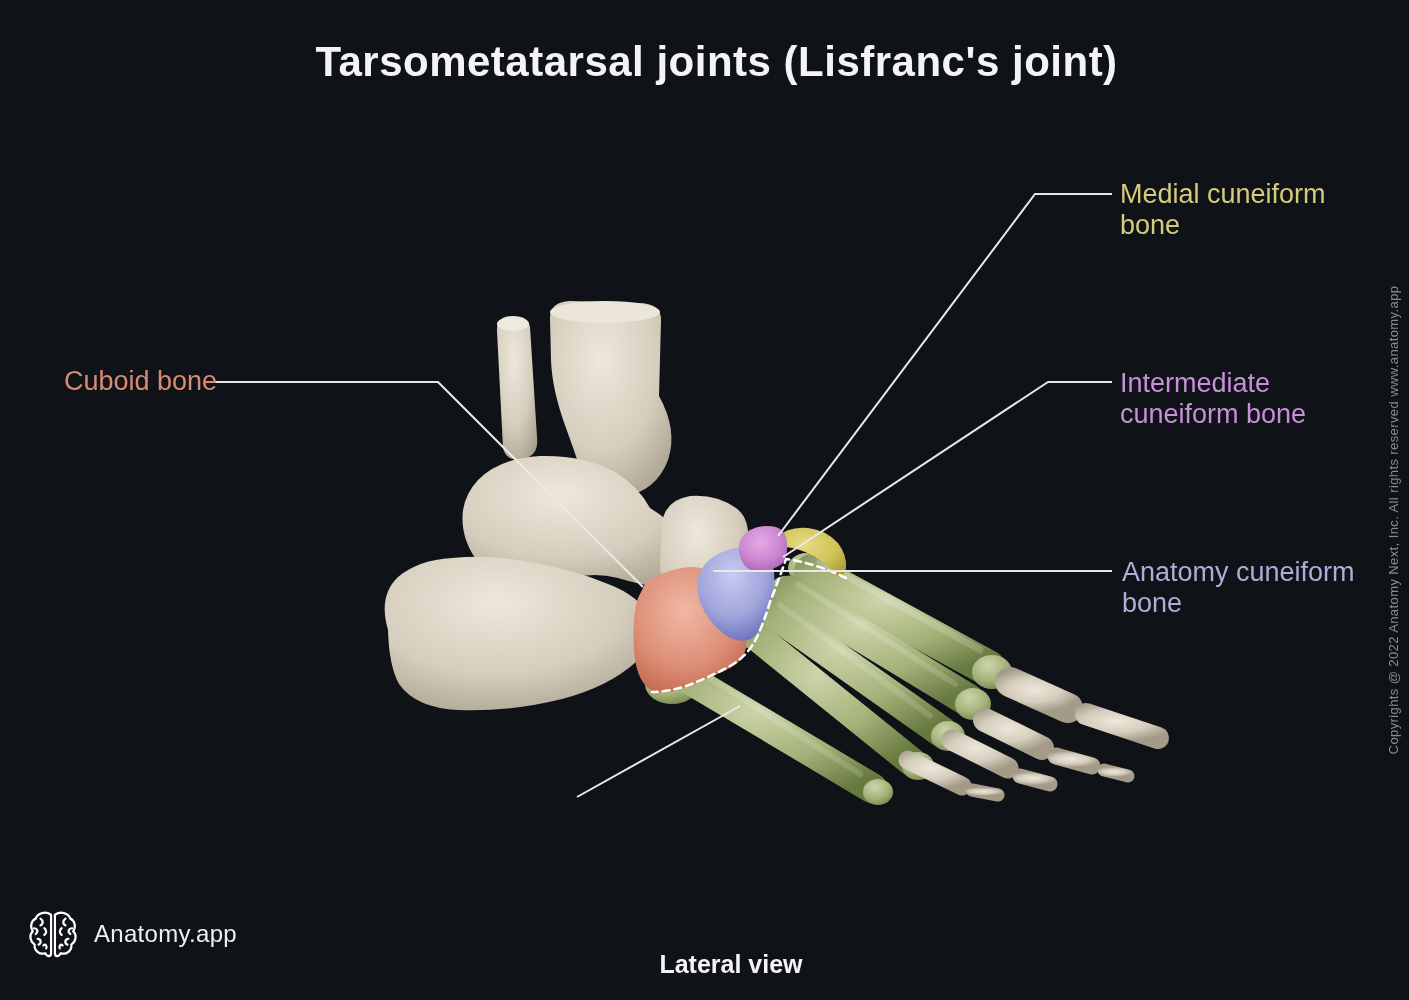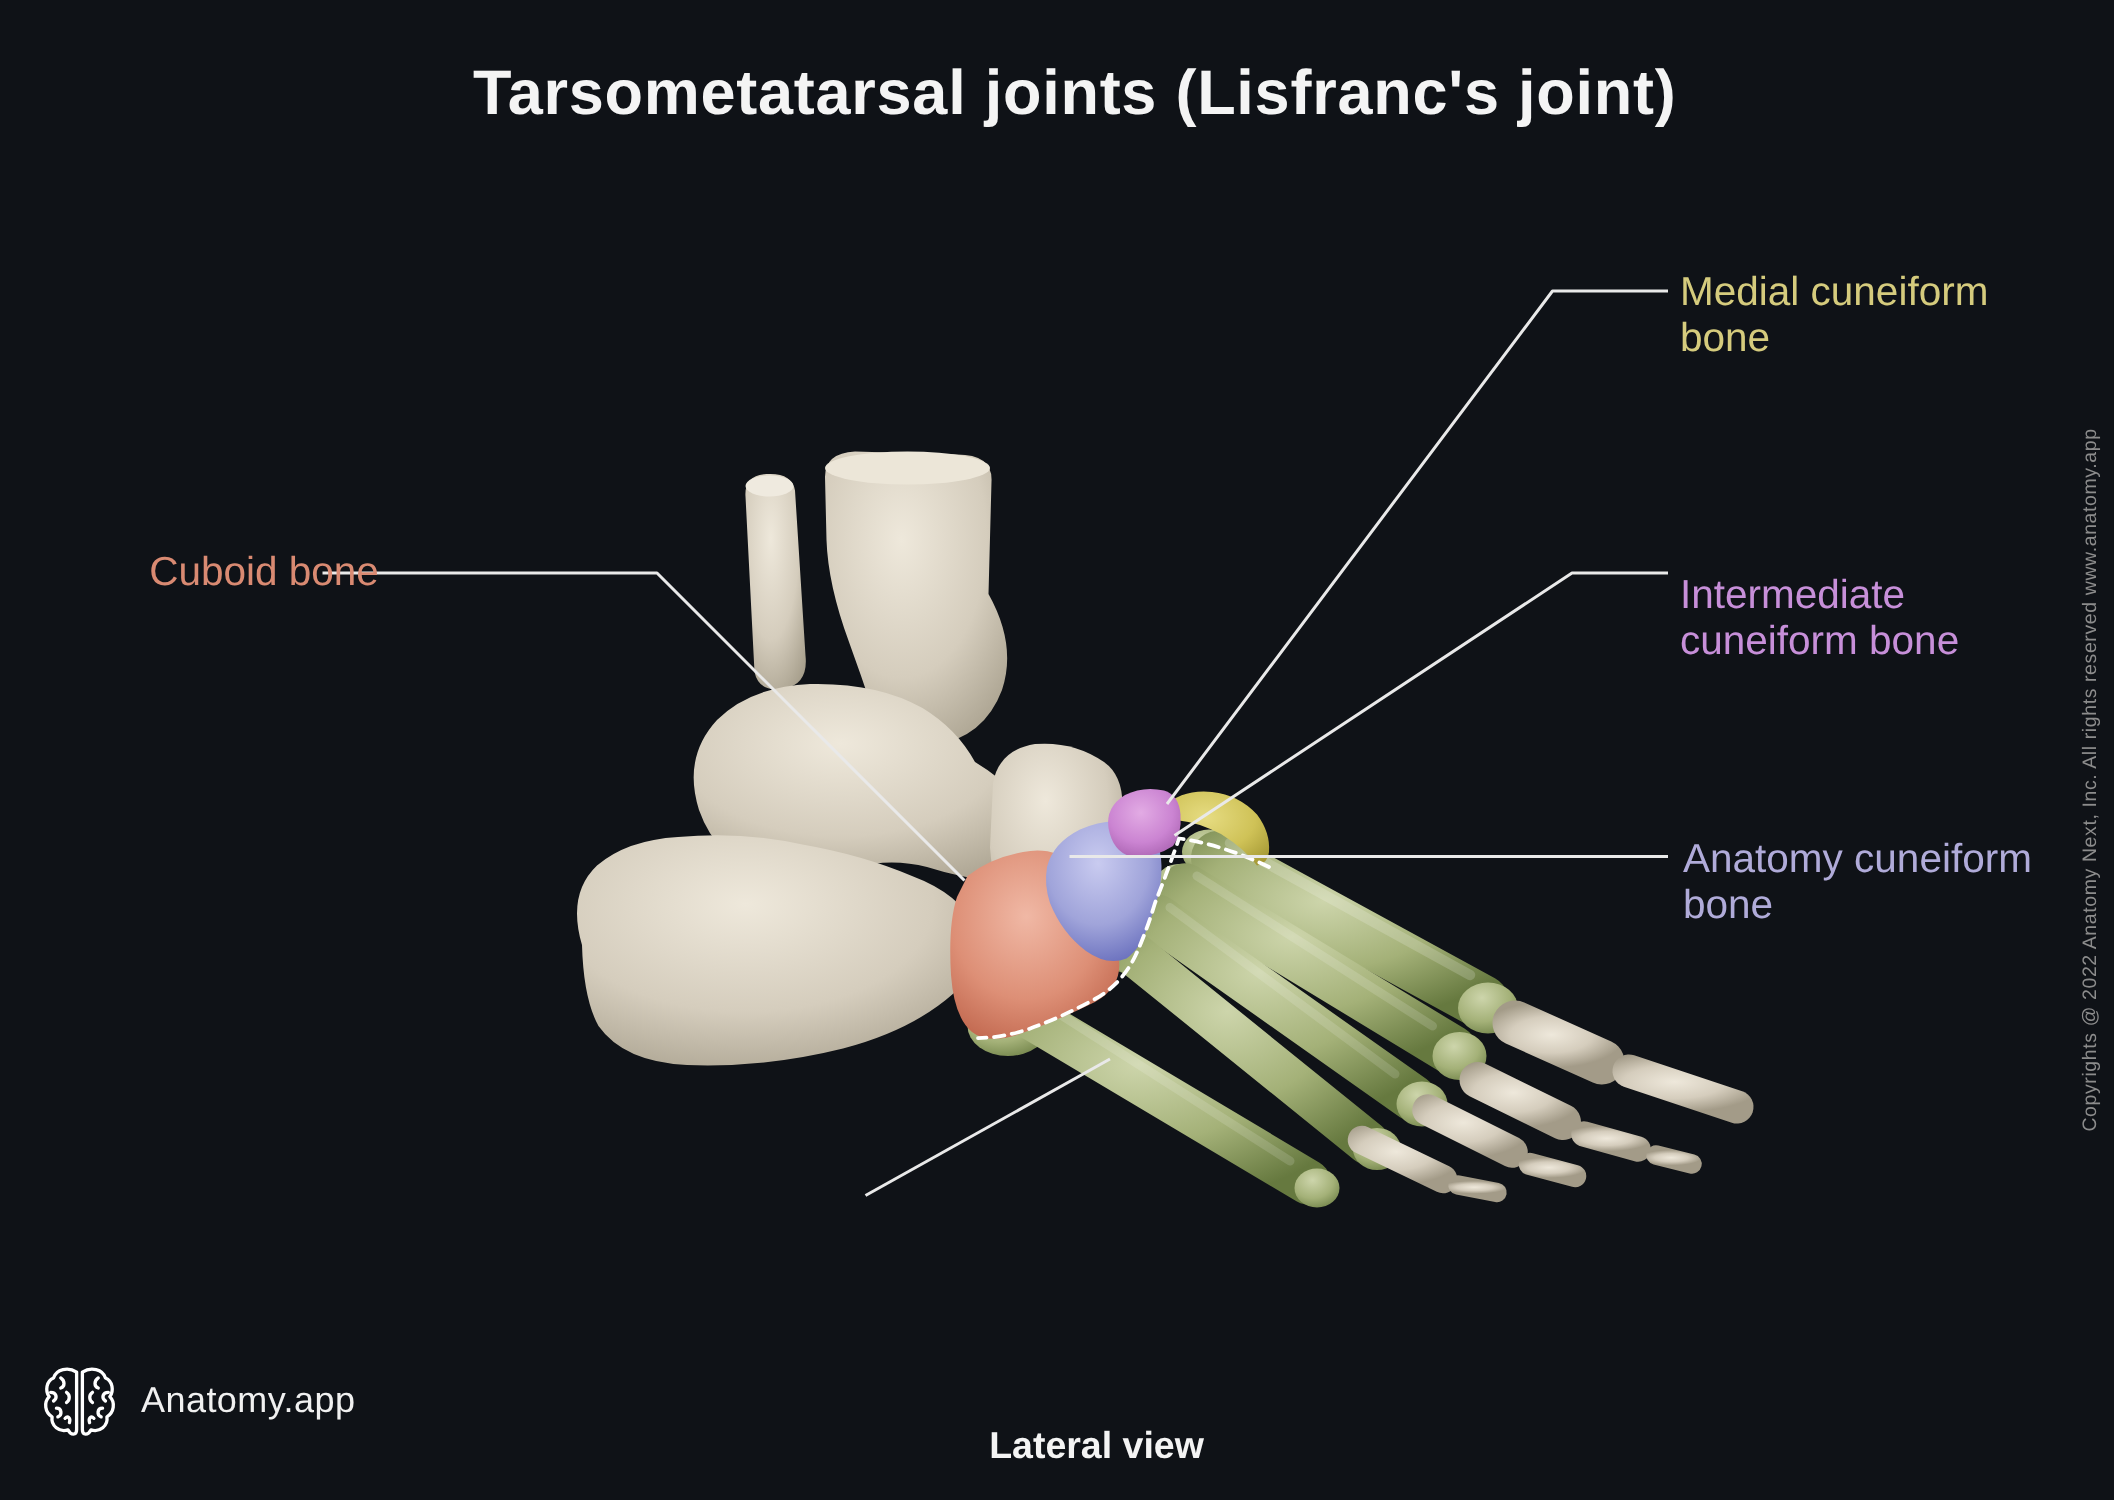--- a/index.html
+++ b/index.html
@@ -5,23 +5,23 @@
   :root{
     --background:#0f1217; --title-text:#f4f4f4; --leader-line:#e9e9e9;
     --copyright-text:#8c8c8c; --brand-text:#f0f0f0;
   }
   html,body{margin:0;padding:0;background:var(--background);}
   .canvas{position:relative;width:1409px;height:1000px;background:var(--background);
           overflow:hidden;font-family:"Liberation Sans", sans-serif;}
   .title{position:absolute;top:26px;left:0;width:100%;margin:12px;text-align:center;
          font-size:42px;font-weight:700;letter-spacing:.5px;color:var(--title-text);}
   .bone-label{position:absolute;font-size:27px;line-height:1.16;font-weight:400;}
-  .lbl-cuboid{left:46px;top:366px;width:260px;text-align:center;}
+  .lbl-cuboid{left:64px;top:366px;width:260px;}
   .lbl-medial{left:1120px;top:179px;width:240px;}
-  .lbl-intermediate{left:1120px;top:368px;width:215px;margin-top:13px;}
+  .lbl-intermediate{left:1120px;top:368px;width:215px;}
   .lbl-lateral{left:1122px;top:557px;width:250px;}
   .lbl-metatarsals{left:348px;top:781px;width:320px;}
   .caption{position:absolute;top:950px;left:731px;transform:translateX(-50%);
            font-size:25px;font-weight:700;color:var(--title-text);}
   .brand{position:absolute;left:28px;top:908px;display:flex;align-items:center;gap:16px;}
   .brand-name{font-size:24px;color:var(--brand-text);letter-spacing:.3px;}
   .copyright{position:absolute;left:1393px;top:520px;transform:translate(-50%,-50%) rotate(-90deg);
              white-space:nowrap;font-size:13px;letter-spacing:.4px;color:var(--copyright-text);}
   svg.scene{position:absolute;left:0;top:0;}
 </style>

